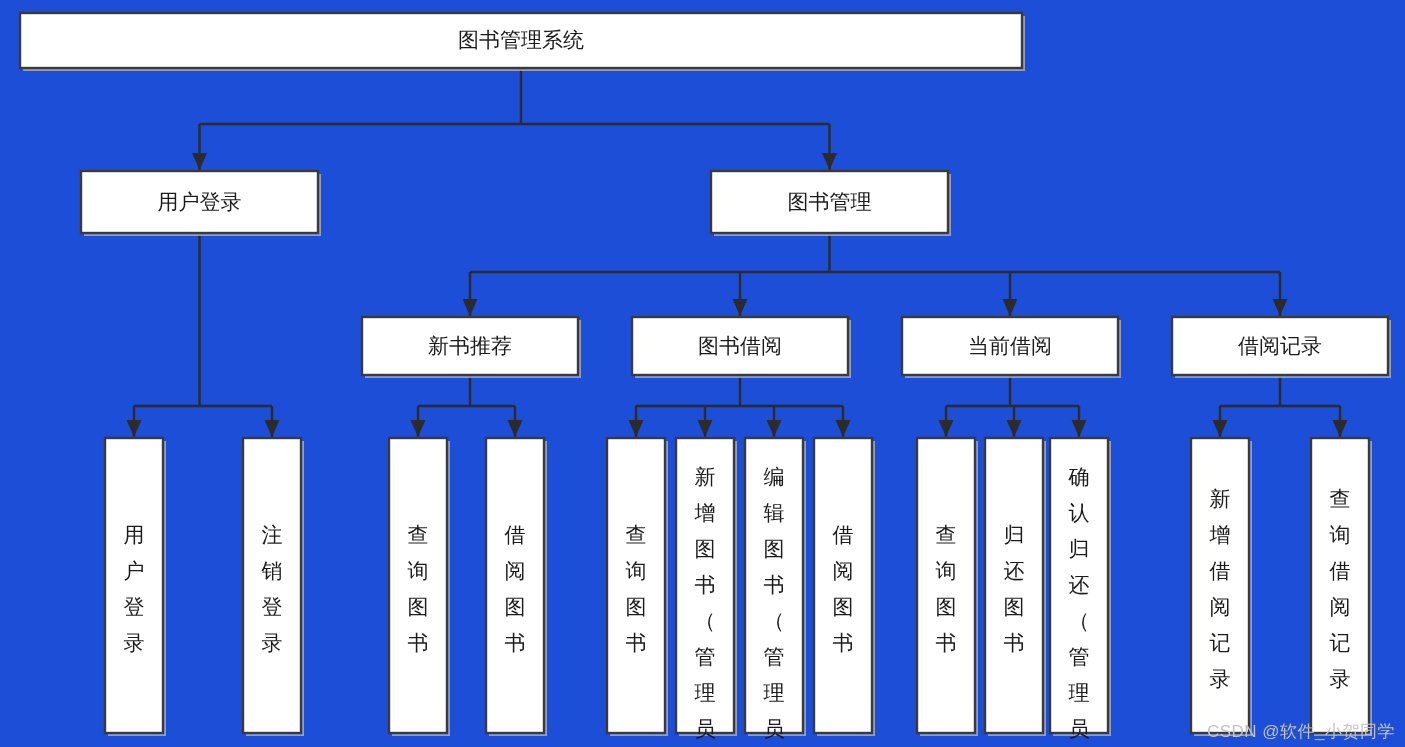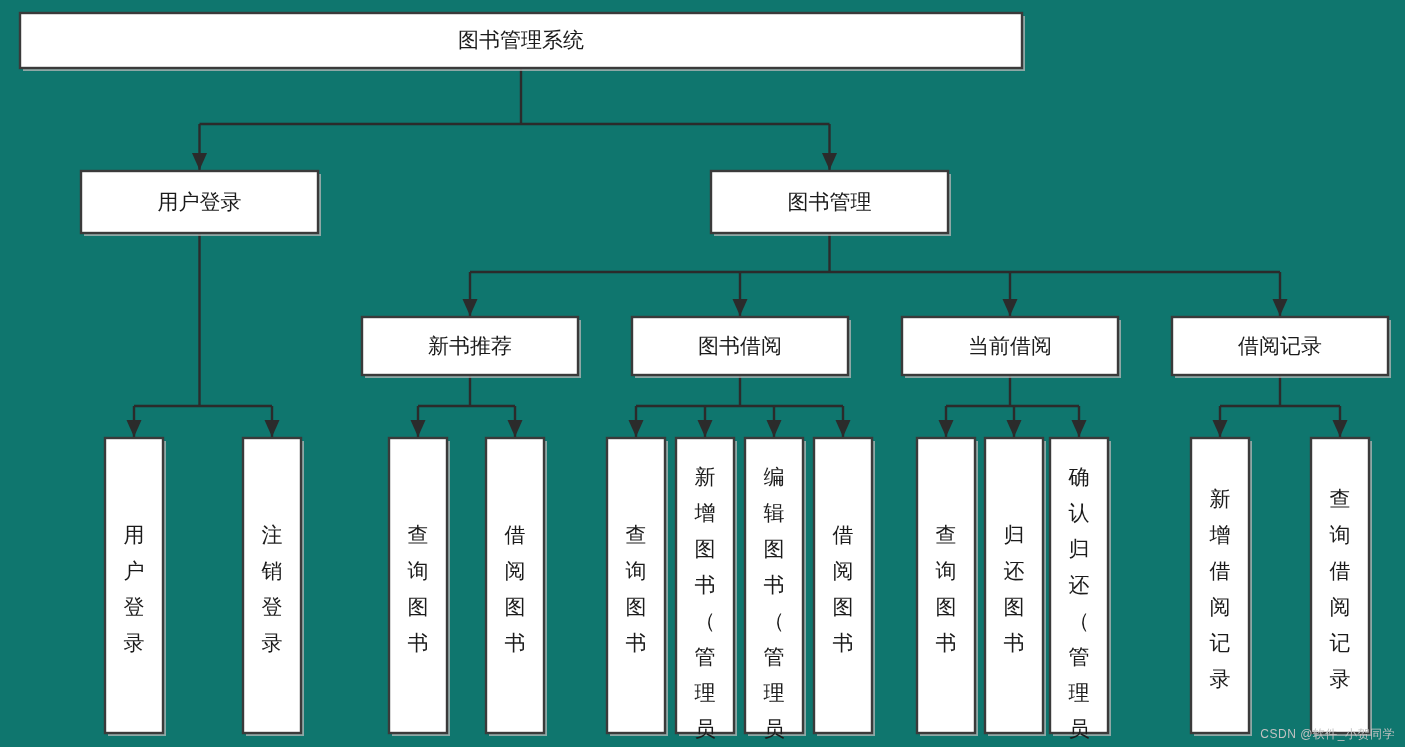--- a/index.html
+++ b/index.html
@@ -8,21 +8,21 @@
     padding: 0;
     background: #ffffff;
   }
   body {
     font-family: "Liberation Sans", "DejaVu Sans", sans-serif;
   }
   #diagram-root {
     position: relative;
     width: 1405px;
     height: 747px;
-    background: #0f766e;
+    background: #1d4ed8;
     overflow: hidden;
   }
   svg#tree-svg {
     position: absolute;
     left: 0;
     top: 0;
     width: 1405px;
     height: 747px;
   }
   .node-box {
@@ -55,21 +55,21 @@
     font-family: "Liberation Sans", "DejaVu Sans", sans-serif;
     font-size: 21px;
     fill: #1b1b1b;
     text-anchor: middle;
   }
   .watermark-text {
     position: absolute;
     right: 10px;
     bottom: 4px;
     font-family: "Liberation Sans", "DejaVu Sans", sans-serif;
-    font-size: 12px;
+    font-size: 17px;
     color: #c2c2c2;
     white-space: nowrap;
     letter-spacing: 0.5px;
     user-select: none;
   }
 </style>
 </head>
 <body>
 
 <div id="diagram-root">

